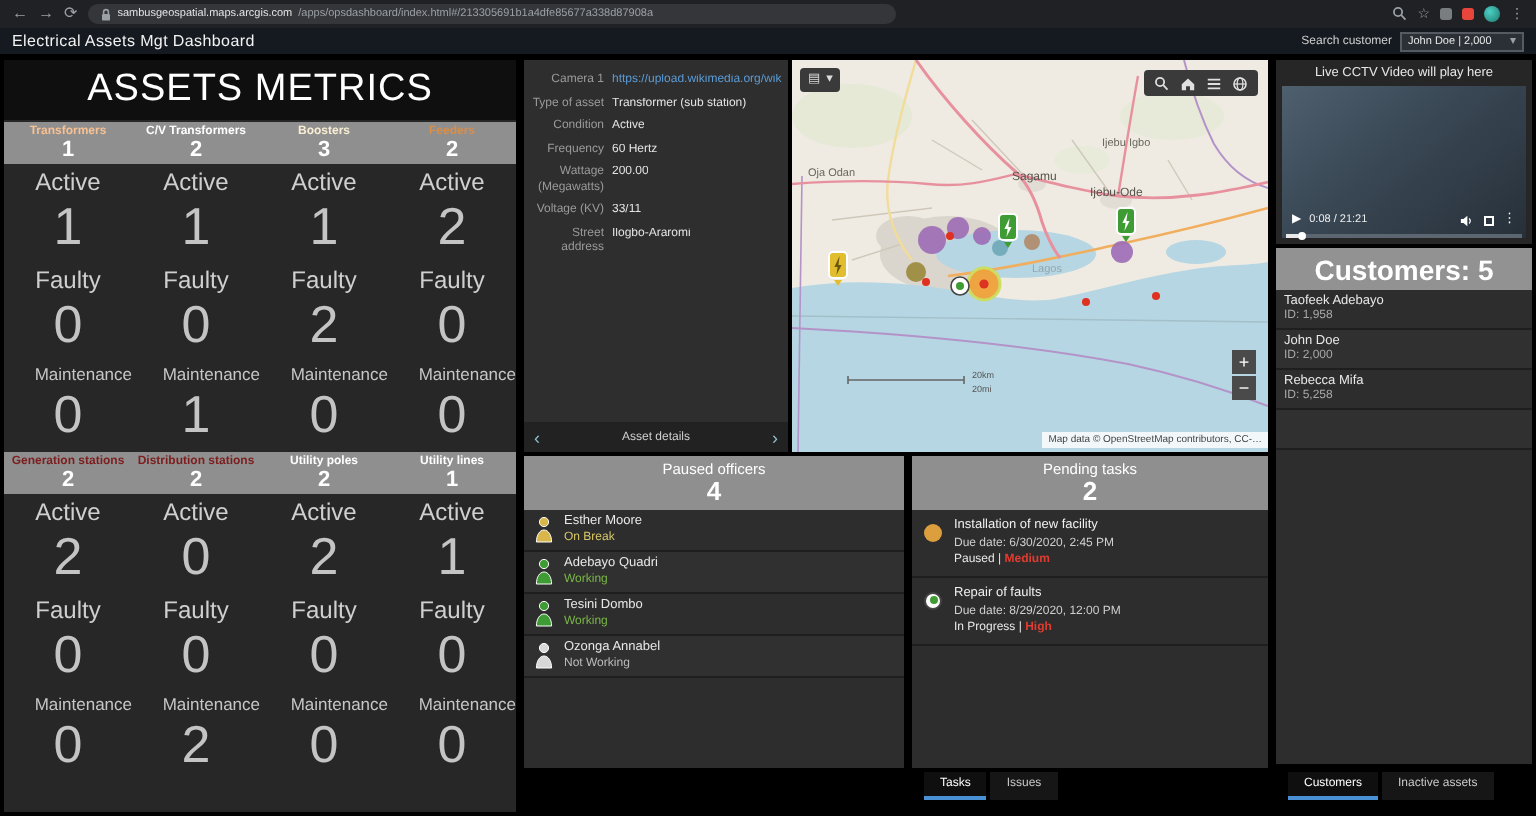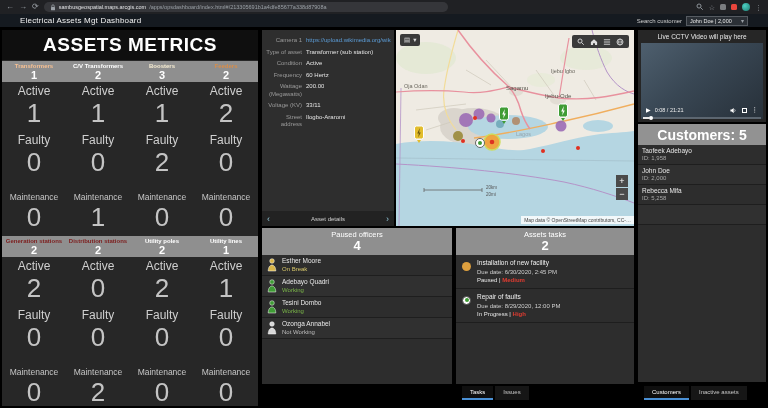--- a/index.html
+++ b/index.html
@@ -16,42 +16,42 @@
   .url-text{font-size:5.5px;color:#e2e3e5;white-space:nowrap;overflow:hidden;}
   .url-path{color:#9aa0a6;font-size:5.5px;white-space:nowrap;overflow:hidden;}
   .browser-right{margin-left:auto;display:flex;align-items:center;gap:5px;}
   .star-ic{color:#9aa0a6;font-size:7px;line-height:1;}
   .ext{width:6px;height:6px;border-radius:1.5px;}
   .avatar{width:8px;height:8px;border-radius:50%;background:radial-gradient(circle at 35% 35%,#4dd0c4,#1d7a70);}
   .kebab{color:#9aa0a6;font-size:7px;line-height:1;}
 
   
   .dash-header{position:absolute;top:14px;left:0;right:0;height:14px;background:#151a20;
-               display:flex;align-items:center;padding:0 20px;border-bottom:1px solid #000;}
+               display:flex;align-items:center;padding:0 6px;border-bottom:1px solid #000;}
   .dash-title{font-size:8px;color:#f2f2f2;font-weight:400;letter-spacing:.2px;}
   .search-area{margin-left:auto;display:flex;align-items:center;gap:4px;}
   .search-label{font-size:6px;color:#cfcfcf;}
   .search-select{width:62px;height:10px;background:#2b3036;border:1px solid #565b61;color:#e8e8e8;
                  font-size:5.5px;display:flex;align-items:center;justify-content:space-between;padding:0 3px;}
   .chev{color:#9aa0a6;font-size:6px;line-height:1;}
 
   
   .panel{position:absolute;background:#2d2d2d;}
 
   
   #metrics{left:2px;top:30px;width:256px;height:376px;background:#272727;}
-  .metrics-title{height:30px;background:#0f0f0f;color:#fff;font-size:19px;font-weight:700;
+  .metrics-title{height:30px;background:#0f0f0f;color:#fff;font-size:19px;font-weight:400;
                  letter-spacing:.5px;display:flex;align-items:center;justify-content:center;}
   .mgroup{margin-top:1px;}
   .mhead{display:grid;grid-template-columns:repeat(4,1fr);background:#8f8f8f;padding:2px 0 1px;}
   .mhname{font-size:6px;font-weight:700;text-align:center;line-height:1.1;padding:0 1px;}
   .mhcount{font-size:11px;color:#fff;font-weight:700;text-align:center;line-height:1.05;}
   .mrow{display:grid;grid-template-columns:repeat(4,1fr);}
   .mrow.lab div{font-size:12px;color:#cfcfcf;text-align:center;height:16px;padding-top:2px;}
-  .mrow.small div{font-size:8.5px;color:#c6c6c6;text-align:center;height:12px;padding-top:2px;margin-top:10px;}
+  .mrow.small div{font-size:8.5px;color:#c6c6c6;text-align:right;height:12px;padding-top:2px;}
   .mrow.num div{font-size:26px;color:#c4c4c4;font-weight:400;text-align:center;height:33px;line-height:31px;}
 
   
   #asset-details{left:262px;top:30px;width:132px;height:196px;background:#2e2e2e;}
   .ad-rows{position:absolute;top:5px;left:0;right:0;bottom:16px;overflow:hidden;}
   .ad-row{display:flex;padding:2px 3px 2px 2px;}
   .ad-label{flex:none;width:42px;text-align:right;color:#9a9a9a;font-size:6px;line-height:1.25;padding-right:4px;}
   .ad-value{color:#e4e4e4;font-size:6px;line-height:1.25;overflow:hidden;}
   .ad-value.link{color:#5b9bd5;white-space:nowrap;}
   .ad-footer{position:absolute;bottom:0;left:0;right:0;height:15px;background:#222;
@@ -512,21 +512,21 @@
       </svg>
       <div>
           <div class="off-name">Ozonga Annabel</div>
            <div class="off-status" style="color: rgb(189, 189, 189);">Not Working</div>
         </div>
     </div>
   </div>
 
   <div class="panel" id="tasks-panel">
     <div class="list-header">
-      <div class="lh-title">Assets tasks</div>
+      <div class="lh-title">Pending tasks</div>
       <div class="lh-count">2</div>
     </div>
     <div class="task-row">
       <span class="task-icon-wrap">
           <span class="task-dot" style="background-color: rgb(221, 159, 62);"></span>
         </span>
       <div>
         <div class="task-title">Installation of new facility</div>
         <div class="task-due">Due date: 6/30/2020, 2:45 PM</div>
         <div class="task-state"><span>Paused</span><span class="task-sep"> | </span><span class="task-priority">Medium</span></div>

